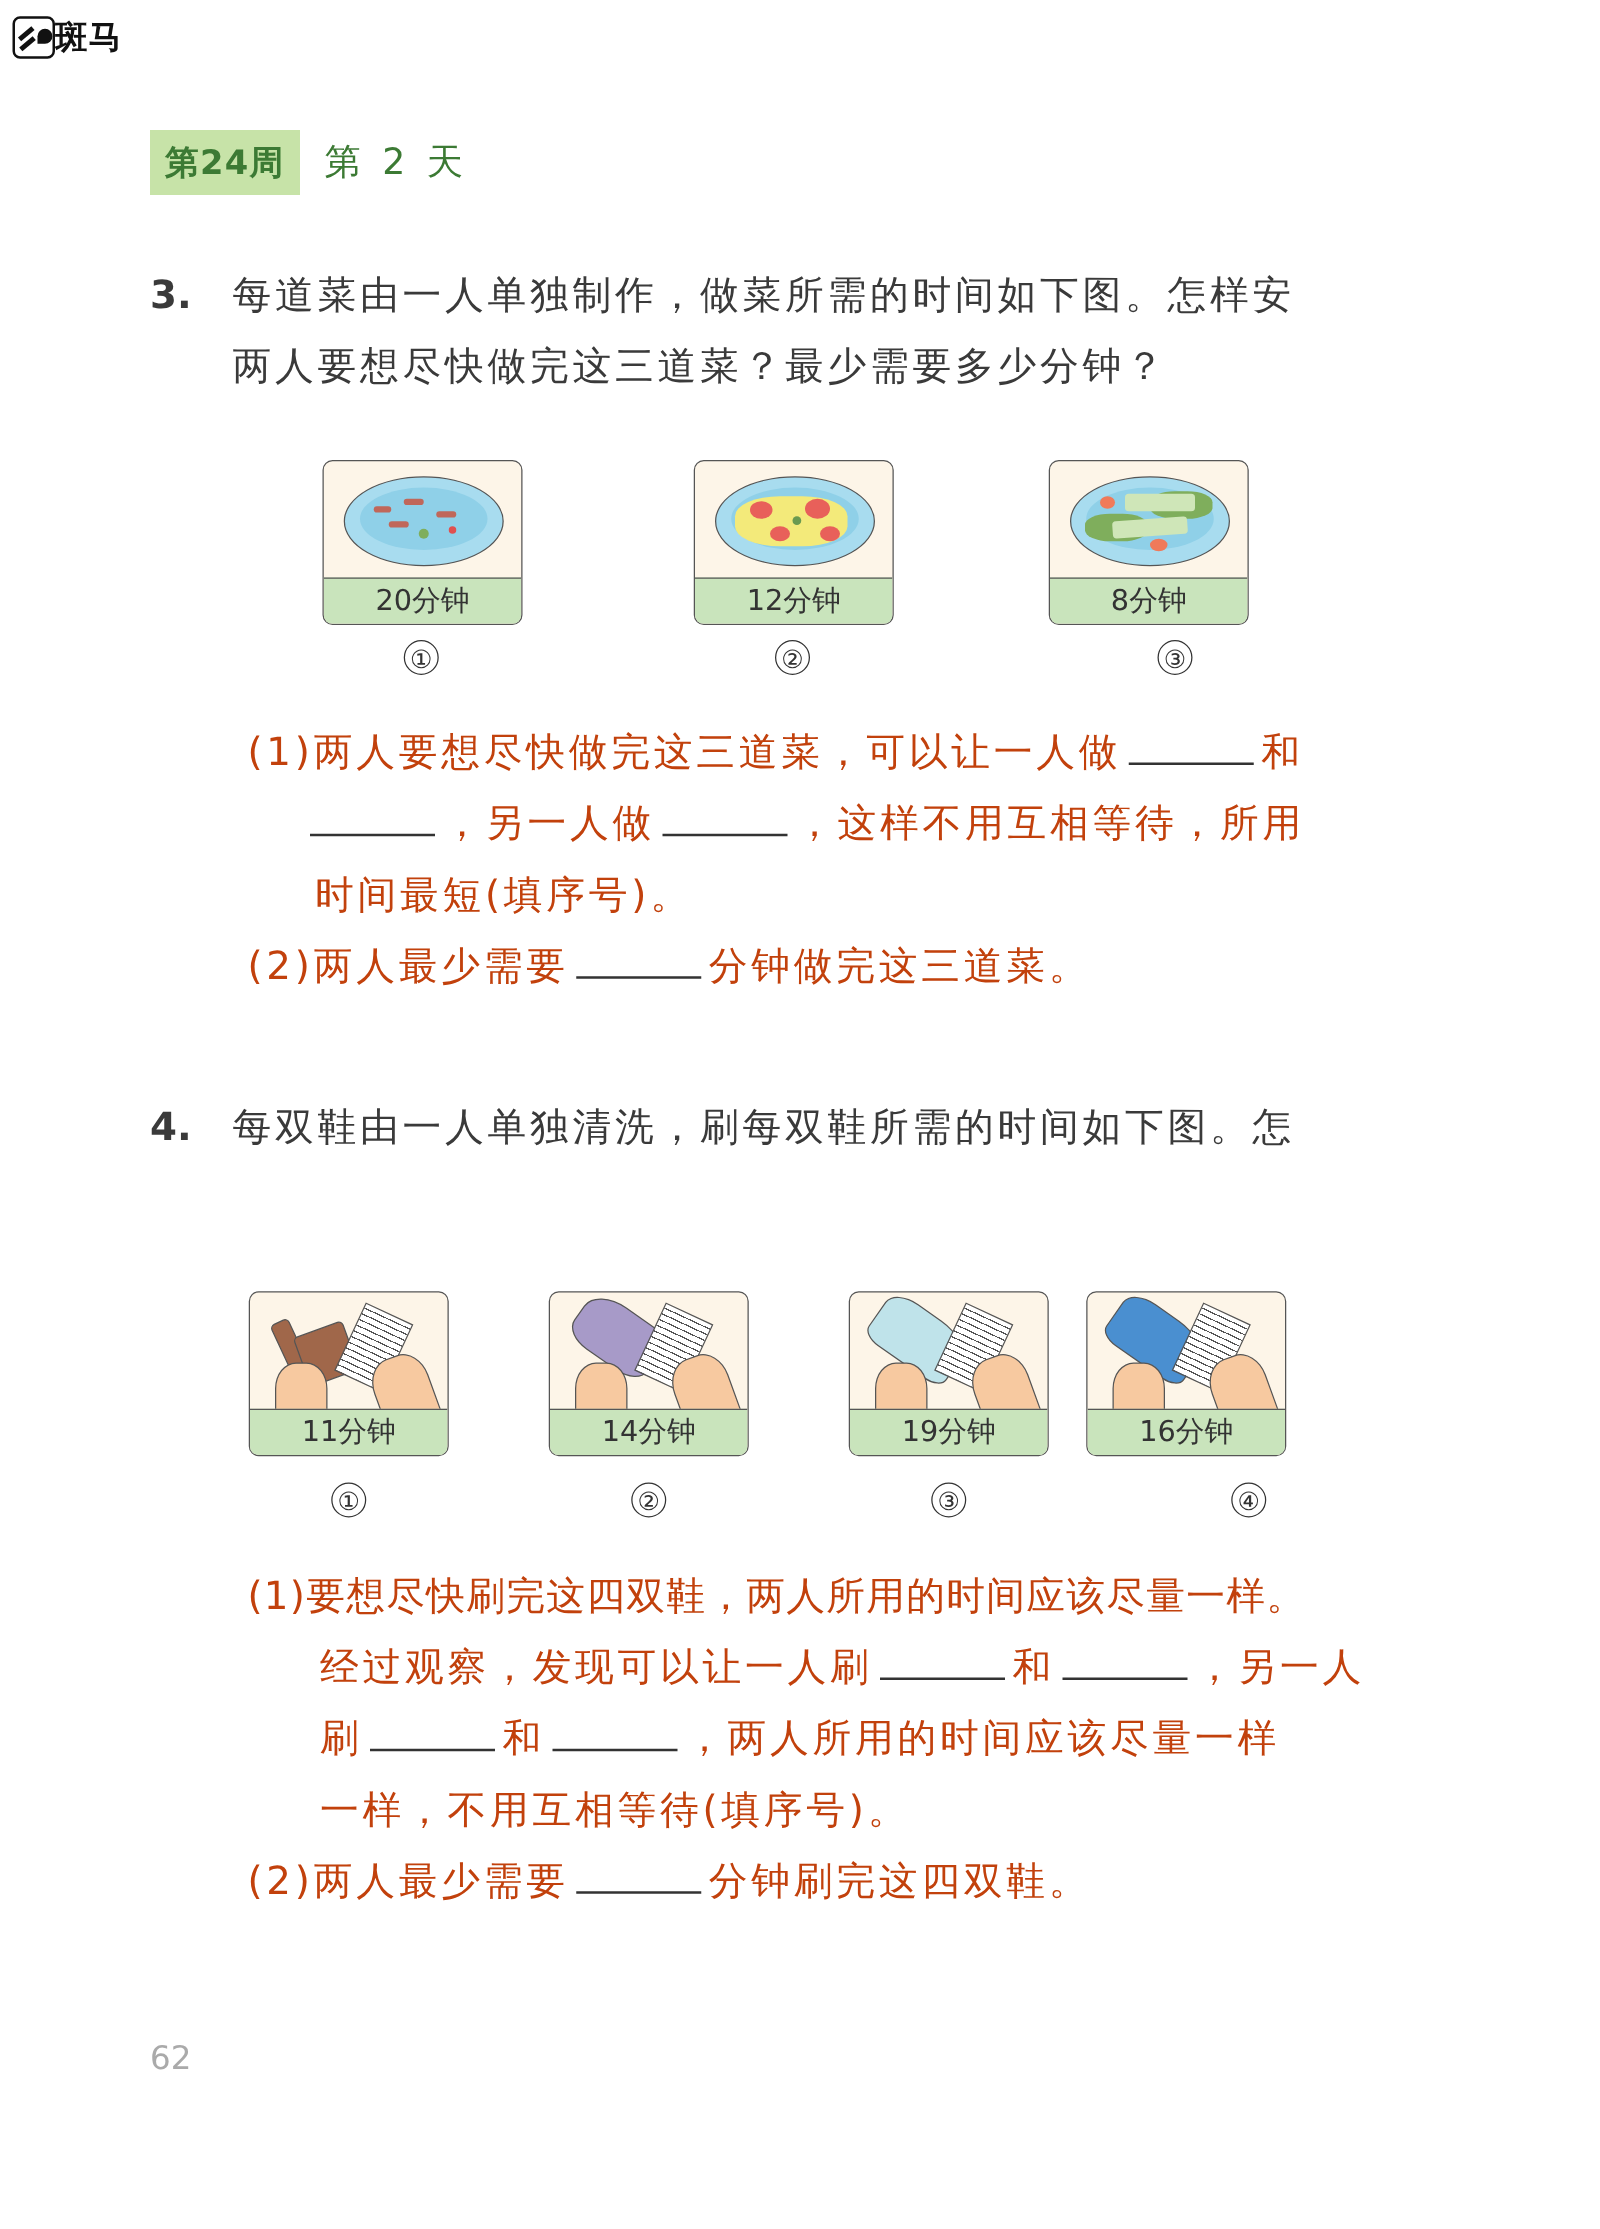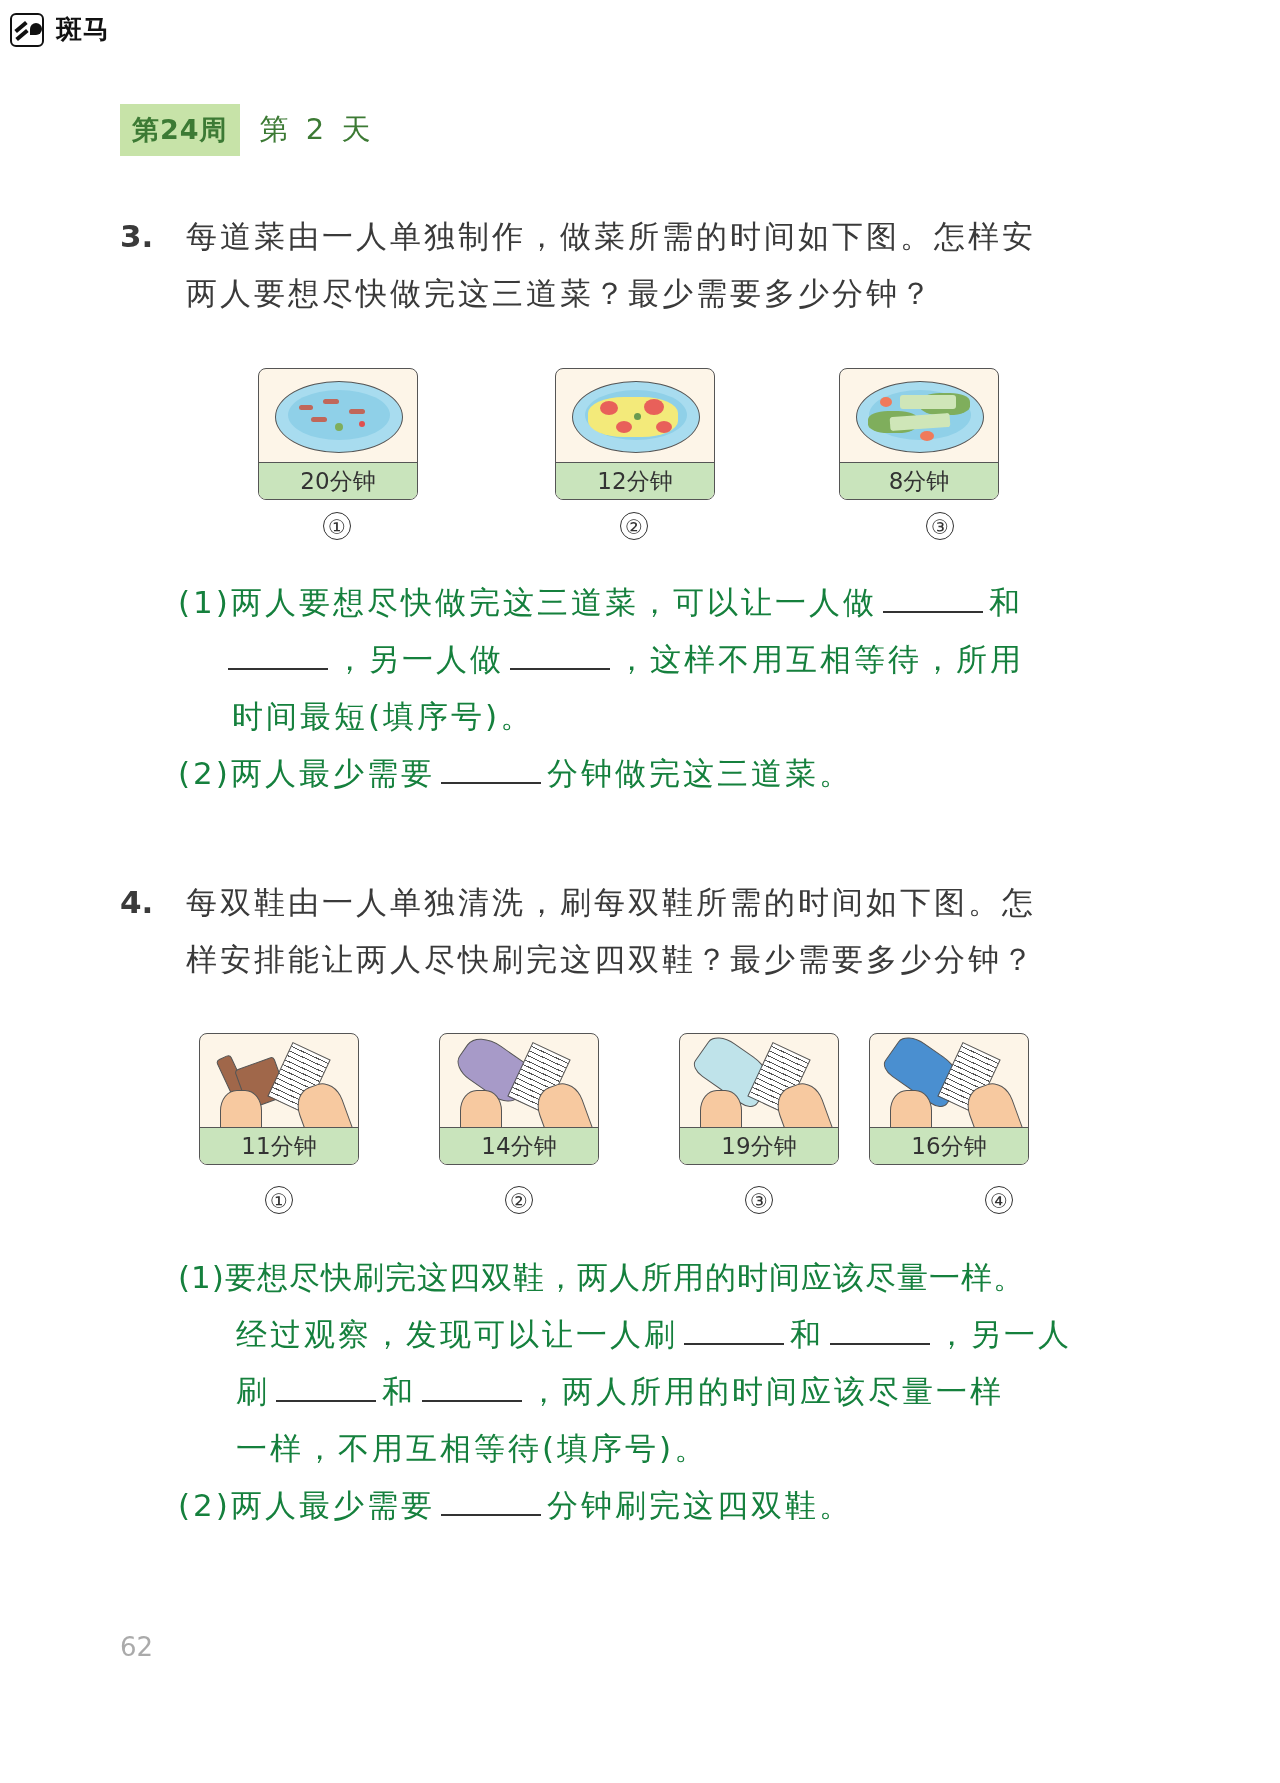--- a/index.html
+++ b/index.html
@@ -1,31 +1,31 @@
 <!DOCTYPE html>
 <html><head>
 <meta charset="utf-8">
 <style>
   html, body { margin: 0; padding: 0; background: #ffffff; }
   body { width: 1280px; height: 1783px; position: relative; overflow: hidden;
          font-family: "DejaVu Sans", "Liberation Sans", sans-serif; color: #3a3a3a; }
-  .logo { position: absolute; left: 10px; top: 12px; display: flex; align-items: center; gap: 12px; }
+  .logo { position: absolute; left: 10px; top: 12px; display: flex; align-items: center; gap: 0; }
   .logo-icon { width: 34px; height: 34px; border: 2.5px solid #111; border-radius: 6px; box-sizing: border-box; position: relative; overflow: hidden; background:#fff; }
   .logo-text { font-size: 26px; font-weight: bold; color: #111; letter-spacing: 1px; }
   .header { position: absolute; left: 120px; top: 104px; display: flex; align-items: center; }
   .week-badge { background: #c7e3a8; color: #3c7a34; font-weight: bold; font-size: 27px; padding: 8px 12px; letter-spacing: 1px; }
   .day-label { color: #3c7a34; font-size: 29px; margin-left: 20px; letter-spacing: 4px; }
   .q-title { position: absolute; left: 120px; font-size: 31px; line-height: 57px; color: #3a3a3a; letter-spacing: 3px; }
   .q-num { font-weight: bold; display: inline-block; width: 66px; letter-spacing: 0; }
   .q-title .line2 { padding-left: 66px; display: block; }
   .card { position: absolute; width: 160px; height: 132px; border: 1.5px solid #555; border-radius: 8px; overflow: hidden; box-sizing: border-box; background: #fdf5e8; }
   .card .pic { height: 96px; position: relative; }
   .card .label { position: absolute; left: 0; right: 0; bottom: 0; height: 36px; background: #c9e4bc; border-top: 1.5px solid #555; text-align: center; font-size: 23px; line-height: 36px; color: #333; }
   .circ { position: absolute; width: 28px; height: 28px; border: 1.5px solid #333; border-radius: 50%; text-align: center; line-height: 28px; font-size: 20px; color: #333; box-sizing: border-box; }
-  .para { position: absolute; font-size: 31px; line-height: 57px; color: #15803d; letter-spacing: 3px; }
+  .para { position: absolute; font-size: 31px; line-height: 57px; color: #c2410c; letter-spacing: 3px; margin-left: 20px; }
   .blank { display: inline-block; width: 100px; border-bottom: 2.5px solid #333; height: 30px; vertical-align: baseline; margin: 0 6px; }
   .page-num { position: absolute; left: 120px; top: 1632px; font-size: 26px; color: #aaaaaa; }
   .plate { position:absolute; left: 16px; top: 12px; width: 126px; height: 70px; border-radius: 50%; background:#a8dcef; border:1.5px solid #555; }
   .plate-inner { position:absolute; left: 12px; top: 8px; width: 102px; height: 50px; border-radius: 50%; background:#8fd0e8; }
   .dot { position:absolute; border-radius: 50%; }
   .hand { position:absolute; background:#f7c9a0; border:1.5px solid #555; border-radius: 40% 40% 10% 10%; }
   .brush { position:absolute; width: 40px; height: 58px; background: repeating-linear-gradient(0deg,#fff 0 4px,#555 4px 5px); border:1.5px solid #555; transform: rotate(25deg); }
 </style>
 </head>
 <body>
@@ -103,21 +103,20 @@
 <div class="para" style="left:228px;top:631px;">
   <span class="blank" style="margin-left:0"></span><span>，另一人做</span><span class="blank"></span><span>，这样不用互相等待，所用</span>
 </div>
 <div class="para" style="left:232px;top:688px;">时间最短(填序号)。</div>
 <div class="para" style="left:178px;top:745px;">
   <span>(2)</span><span>两人最少需要</span><span class="blank"></span><span>分钟做完这三道菜。</span>
 </div>
 
 <div class="q-title" style="top:874px;">
   <span class="q-num">4.</span><span>每双鞋由一人单独清洗，刷每双鞋所需的时间如下图。怎</span>
-  <span class="line2">样安排能让两人尽快刷完这四双鞋？最少需要多少分钟？</span>
 </div>
 
 <div class="card" style="left:199px;top:1033px;">
   <div class="pic">
     <div class="dot" style="left:30px;top:20px;width:14px;height:70px;background:#a0674a;border:1.5px solid #555;border-radius:4px;transform:rotate(-25deg)"></div>
     <div class="dot" style="left:40px;top:28px;width:40px;height:40px;background:#a0674a;border:1.5px solid #555;border-radius:4px;transform:rotate(-20deg)"></div>
     <div class="brush" style="left:78px;top:14px;"></div>
     <div class="hand" style="left:20px;top:56px;width:40px;height:50px;"></div>
     <div class="hand" style="left:100px;top:50px;width:44px;height:56px;transform:rotate(-20deg)"></div>
   </div>

